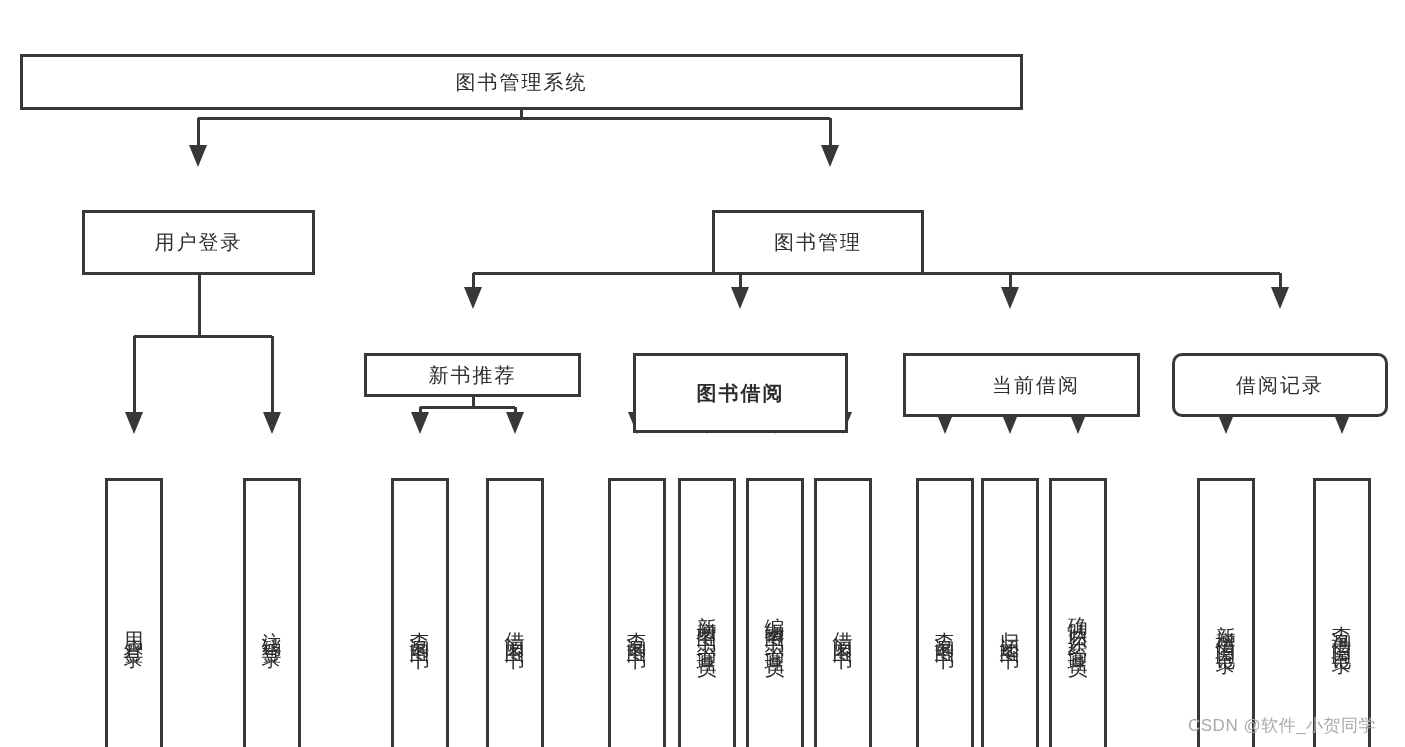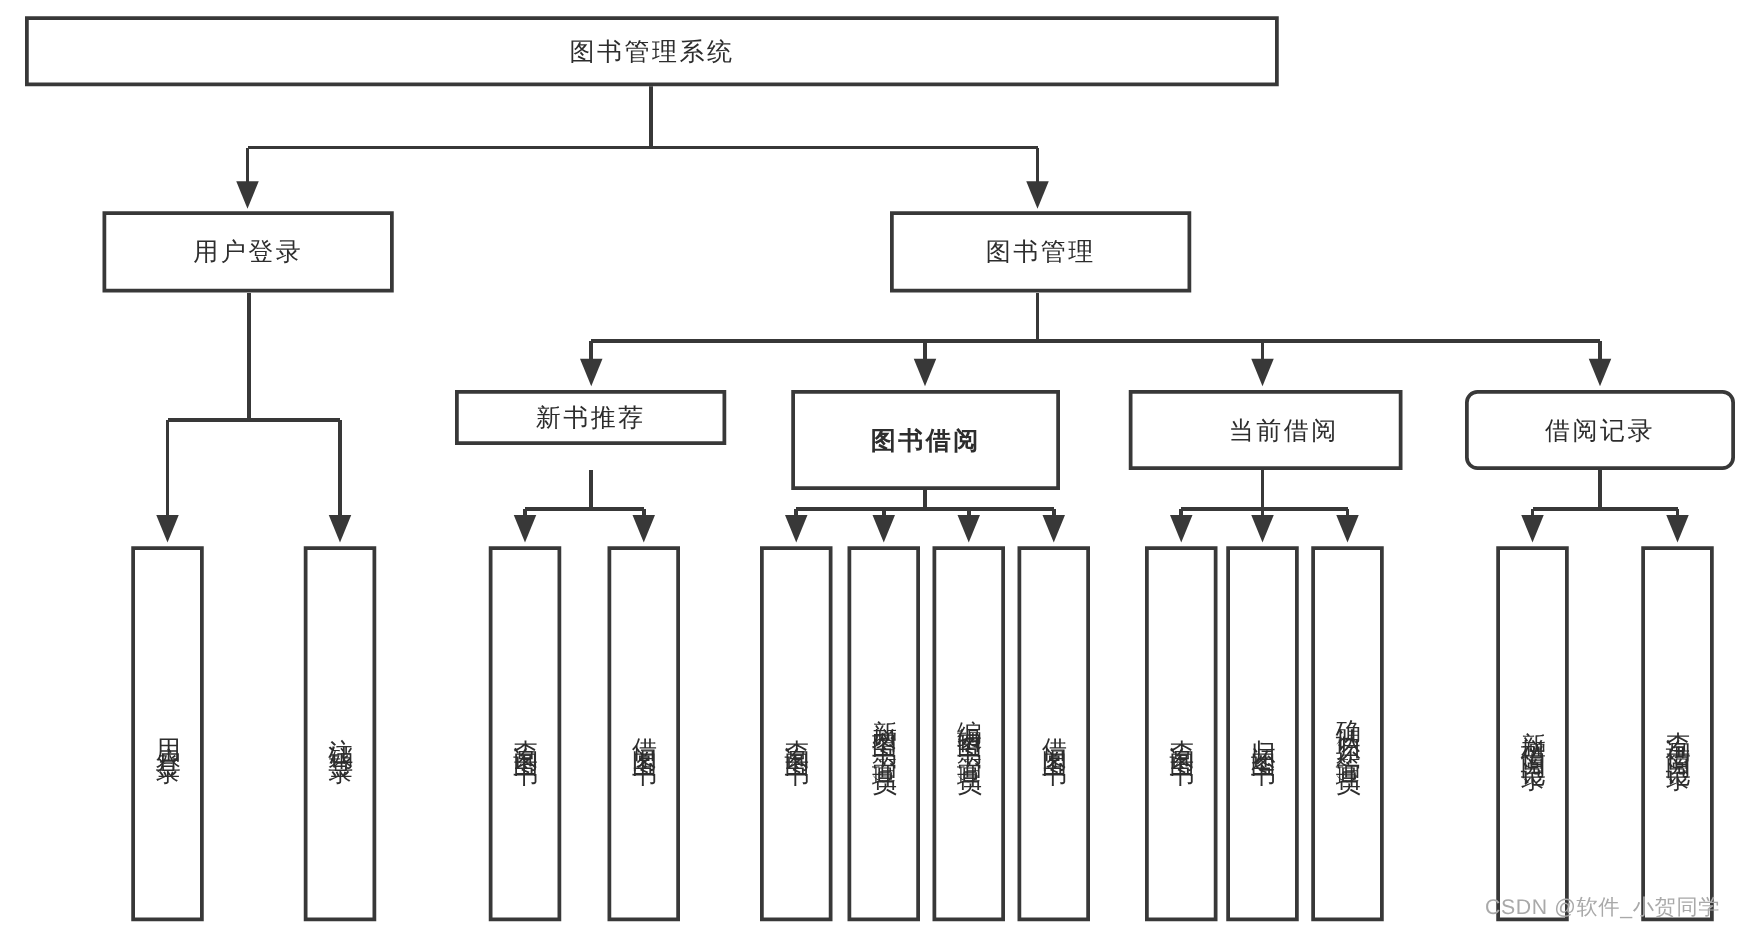--- a/index.html
+++ b/index.html
@@ -19,20 +19,21 @@
   }
   .connectors{position:absolute;left:0;top:0;}
   .node{
     position:absolute;
     box-sizing:border-box;
     border:3px solid var(--line);
     background:#fff;
     display:flex;
     align-items:center;
     justify-content:center;
+    margin-top:41px;
   }
   .hbox{
     font-size:20px;
     letter-spacing:2px;
   }
   .vbox{
     width:58px;height:300px;top:437px;
     writing-mode:vertical-rl;
     text-orientation:mixed;
     font-size:20px;
@@ -97,25 +98,25 @@
       <polygon points="1001,412 1019,412 1010,434"></polygon>
       <polygon points="1069,412 1087,412 1078,434"></polygon>
       <polygon points="1217,412 1235,412 1226,434"></polygon>
       <polygon points="1333,412 1351,412 1342,434"></polygon>
     </g>
   </svg>
 
   <div class="node hbox" style="left:20px;top:13px;width:1003px;height:56px;">图书管理系统</div>
 
   <div class="node hbox" style="left:82px;top:169px;width:233px;height:65px;">用户登录</div>
-  <div class="node hbox" style="left:712px;top:169px;width:241px;height:65px;">图书管理</div>
+  <div class="node hbox" style="left:712px;top:169px;width:212px;height:65px;">图书管理</div>
 
   <div class="node hbox" style="left:364px;top:312px;width:217px;height:44px;">新书推荐</div>
   <div class="node hbox" style="left:633px;top:312px;width:215px;height:80px;font-weight:bold;">图书借阅</div>
-  <div class="node hbox" style="left:903px;top:312px;width:219px;height:64px;padding-left:29px;">当前借阅</div>
+  <div class="node hbox" style="left:903px;top:312px;width:237px;height:64px;padding-left:29px;">当前借阅</div>
   <div class="node hbox" style="left:1172px;top:312px;width:216px;height:64px;border-radius:10px;">借阅记录</div>
 
   <div class="node vbox" style="left:105px;">用户登录</div>
   <div class="node vbox" style="left:243px;">注销登录</div>
 
   <div class="node vbox" style="left:391px;">查询图书</div>
   <div class="node vbox" style="left:486px;">借阅图书</div>
 
   <div class="node vbox" style="left:608px;">查询图书</div>
   <div class="node vbox" style="left:678px;">新增图书（管理员）</div>

